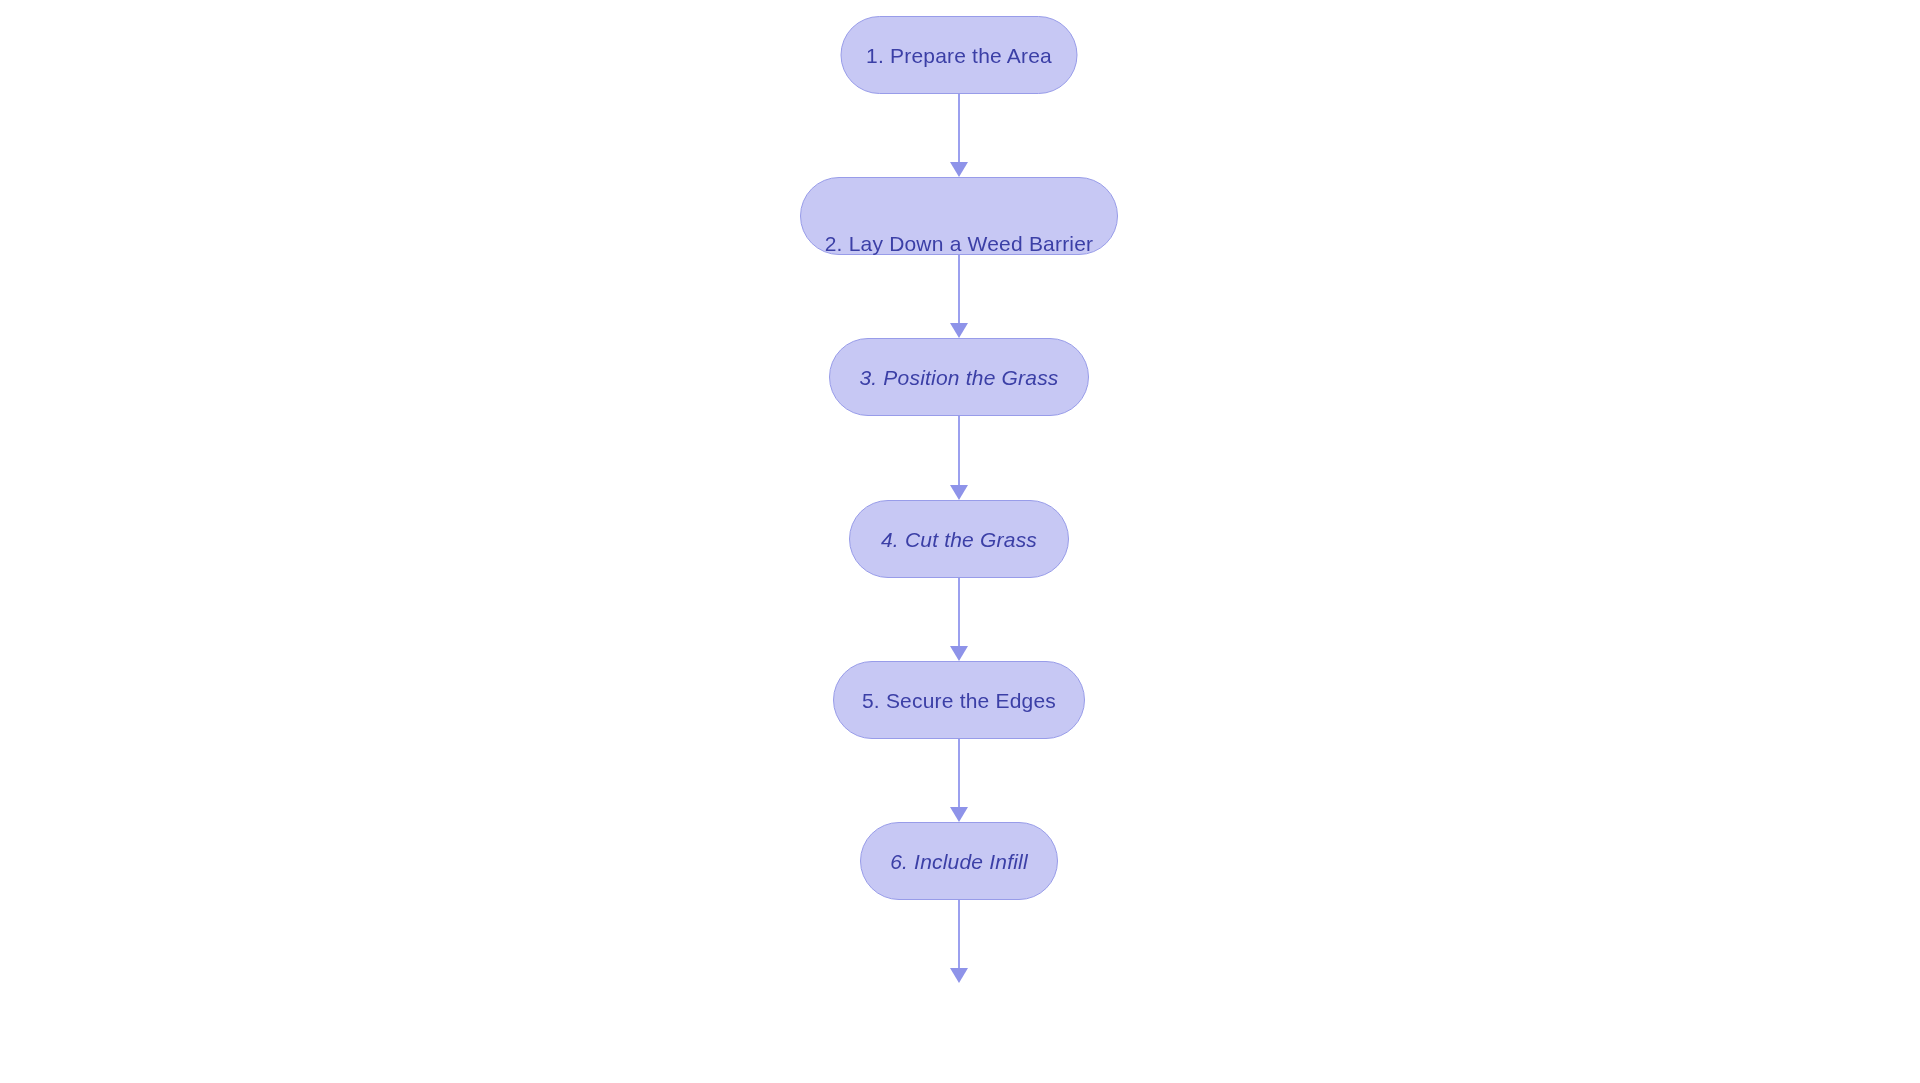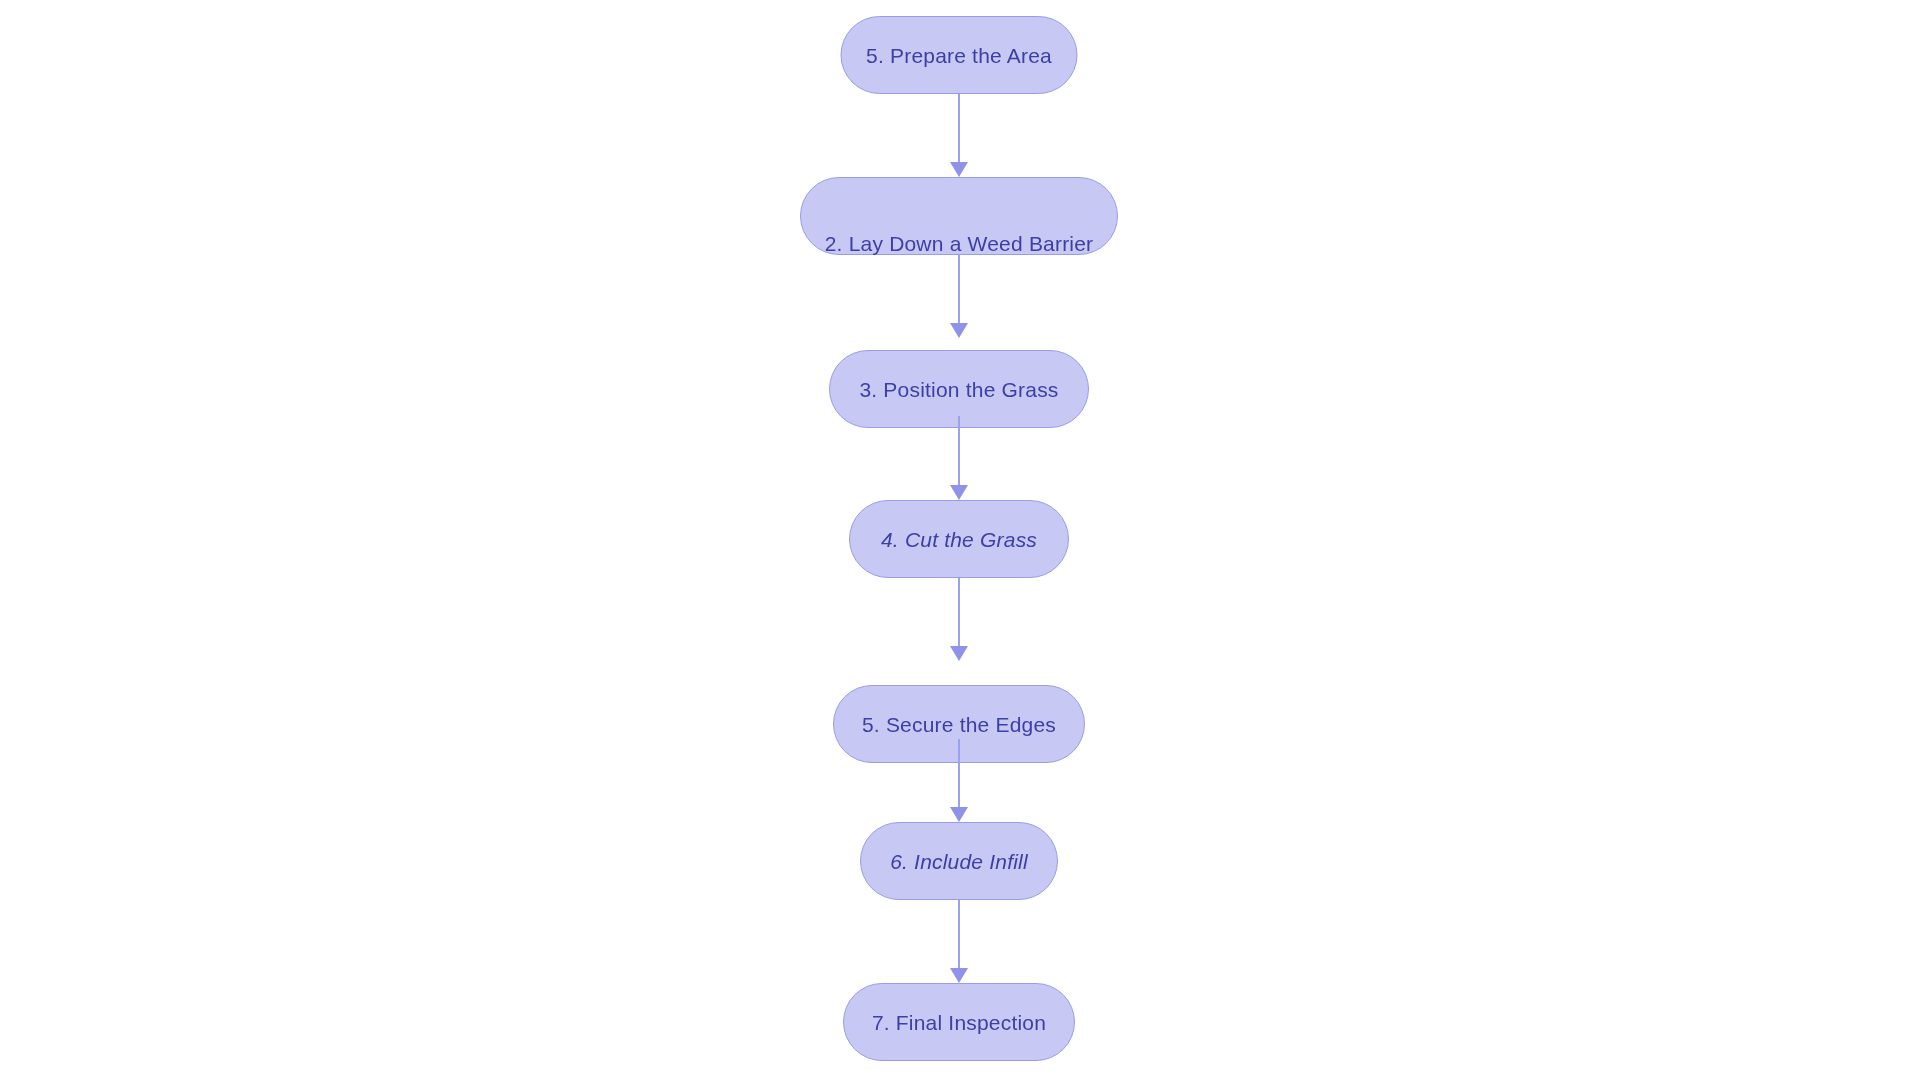--- a/index.html
+++ b/index.html
@@ -30,23 +30,23 @@
   }
   .node .label {
     color: var(--node-text, #3b3fa6);
     font-size: 21px;
     line-height: 1;
     white-space: nowrap;
     letter-spacing: 0.2px;
   }
   .node-1 { top: 16px;  width: 237px; }
   .node-2 { top: 177px; width: 318px; align-items: flex-end; }
-  .node-3 { top: 350px; width: 260px; }
+  .node-3 { top: 338px; width: 260px; font-style: italic; }
   .node-4 { top: 500px; width: 220px; font-style: italic; }
-  .node-5 { top: 661px; width: 252px; margin-top: 24px; }
+  .node-5 { top: 661px; width: 252px; }
   .node-6 { top: 822px; width: 198px; font-style: italic; }
   .node-7 { top: 983px; width: 232px; }
   .arrow {
     position: absolute;
     left: 959px;
     transform: translateX(-50%);
     width: 20px;
     display: flex;
     flex-direction: column;
     align-items: center;
@@ -69,21 +69,21 @@
     border-right: 9px solid transparent;
     border-top: 15px solid var(--arrow-head, #8e93e9);
   }
 </style>
 </head>
 <body>
 
 <div class="canvas">
 
   <div class="node node-1">
-    <span class="label">5. Prepare the Area</span>
+    <span class="label">1. Prepare the Area</span>
   </div>
 
   <div class="arrow arrow-1">
     <div class="line"></div>
     <div class="head"></div>
   </div>
 
   <div class="node node-2">
     <span class="label">2. Lay Down a Weed Barrier</span>
   </div>
@@ -122,17 +122,14 @@
 
   <div class="node node-6">
     <span class="label">6. Include Infill</span>
   </div>
 
   <div class="arrow arrow-6">
     <div class="line"></div>
     <div class="head"></div>
   </div>
 
-  <div class="node node-7">
-    <span class="label">7. Final Inspection</span>
-  </div>
 
 </div>
 
 </body></html>

